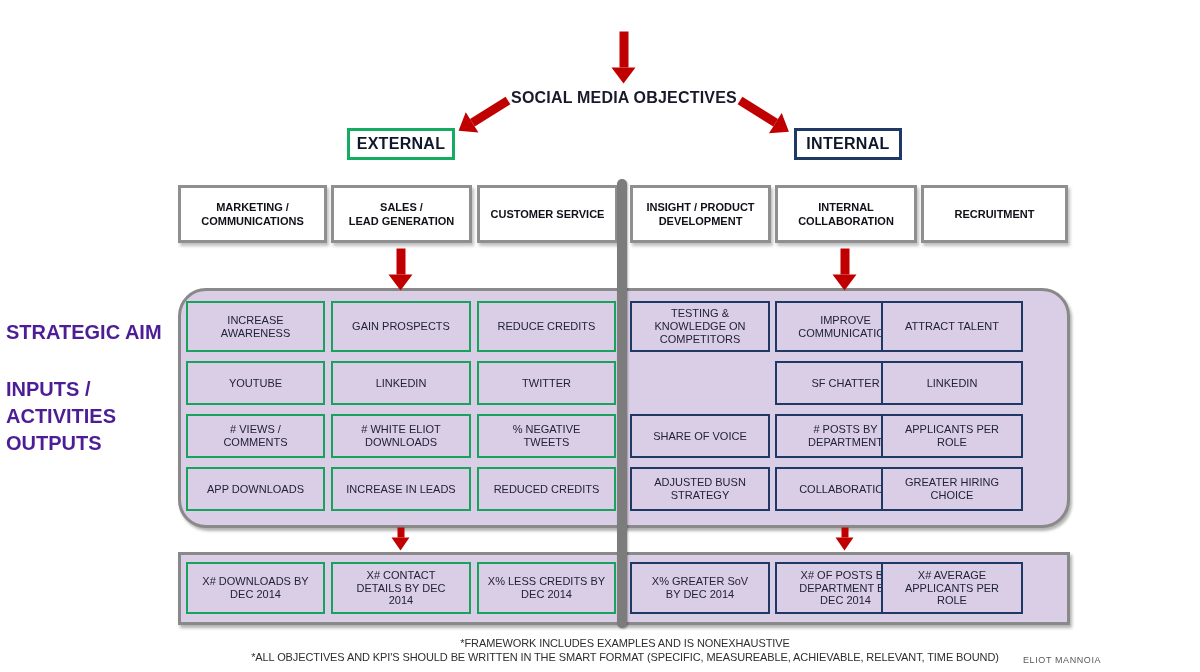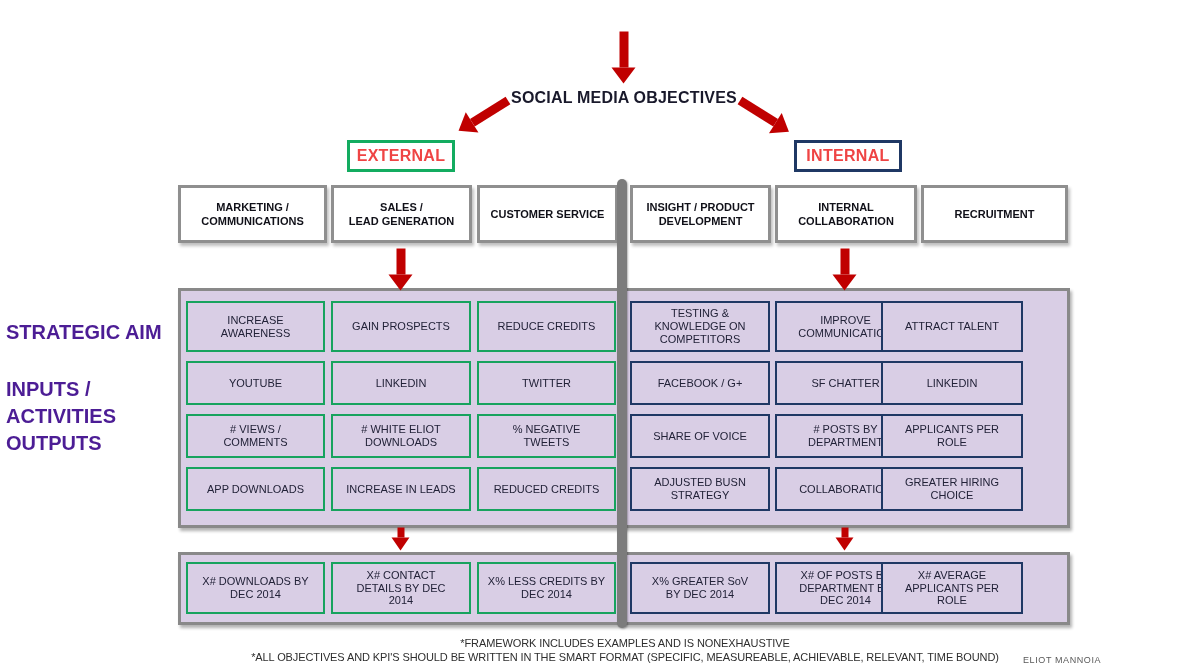--- a/index.html
+++ b/index.html
@@ -24,43 +24,43 @@
   .arrow.sm::after{margin-top:-9px;border-left:13px solid #c00000;border-top:9px solid transparent;border-bottom:9px solid transparent;}
   #arr-top   {left:624px;top:27px; width:36px;transform:rotate(90deg);}
   #arr-ext   {left:508px;top:96px; width:42px;transform:rotate(148deg);}
   #arr-int   {left:740px;top:96px; width:42px;transform:rotate(32deg);}
   #arr-sales {left:401px;top:244px;width:26px;transform:rotate(90deg);}
   #arr-collab{left:845px;top:244px;width:26px;transform:rotate(90deg);}
   #arr-kpi-l {left:401px;top:524px;width:10px;transform:rotate(90deg);}
   #arr-kpi-r {left:845px;top:524px;width:10px;transform:rotate(90deg);}
 
   .branch{
-    position:absolute;top:140px;height:32px;box-sizing:border-box;background:#fff;
+    position:absolute;top:128px;height:32px;box-sizing:border-box;background:#fff;
     display:flex;align-items:center;justify-content:center;
-    font-weight:bold;font-size:16px;color:#ef4444;letter-spacing:0.3px;
+    font-weight:bold;font-size:16px;color:#0f172a;letter-spacing:0.3px;
   }
   #branch-external{left:347px;width:108px;border:3px solid #13ac60;}
   #branch-internal{left:794px;width:108px;border:3px solid #1f3864;}
 
   .col-h{
     position:absolute;top:185px;height:58px;box-sizing:border-box;
     border:3px solid #8f8f8f;background:#ffffff;
     display:flex;align-items:center;justify-content:center;text-align:center;
     font-weight:bold;font-size:11px;line-height:1.3;white-space:pre-line;color:#101018;
     box-shadow:2px 3px 3px rgba(0,0,0,0.25);
   }
   .h1{left:178px;width:149px}.h2{left:331px;width:141px}.h3{left:477px;width:141px}
   .h4{left:630px;width:141px}.h5{left:775px;width:142px}.h6{left:921px;width:147px}
 
   .panel{
     position:absolute;left:178px;width:892px;box-sizing:border-box;
     border:3px solid #898989;background:#d9cee5;
     box-shadow:2px 3px 3px rgba(0,0,0,0.3);z-index:1;
   }
-  #matrix-panel{top:288px;height:240px;}
+  #matrix-panel{top:288px;height:240px;border-radius:28px;}
   #kpi-panel{top:552px;height:73px;}
 
   .divider{
     position:absolute;left:617px;top:179px;width:10px;height:449px;
     background:#7c7c7c;border-radius:5px;z-index:5;box-shadow:1px 1px 2px rgba(0,0,0,0.3);
   }
 
   .cell{
     position:absolute;box-sizing:border-box;background:#d9cee5;border:2px solid;
     display:flex;align-items:center;justify-content:center;text-align:center;
@@ -125,21 +125,20 @@
     <div class="cell int-cell c4 r1">TESTING &amp;
 KNOWLEDGE ON
 COMPETITORS</div>
     <div class="cell int-cell c5 r1">IMPROVE
 COMMUNICATION</div>
     <div class="cell int-cell c6 r1">ATTRACT TALENT</div>
 
     <div class="cell ext-cell c1 r2">YOUTUBE</div>
     <div class="cell ext-cell c2 r2">LINKEDIN</div>
     <div class="cell ext-cell c3 r2">TWITTER</div>
-    <div class="cell int-cell c4 r2">FACEBOOK / G+</div>
     <div class="cell int-cell c5 r2">SF CHATTER</div>
     <div class="cell int-cell c6 r2">LINKEDIN</div>
 
     <div class="cell ext-cell c1 r3"># VIEWS /
 COMMENTS</div>
     <div class="cell ext-cell c2 r3"># WHITE ELIOT
 DOWNLOADS</div>
     <div class="cell ext-cell c3 r3">% NEGATIVE
 TWEETS</div>
     <div class="cell int-cell c4 r3">SHARE OF VOICE</div>

